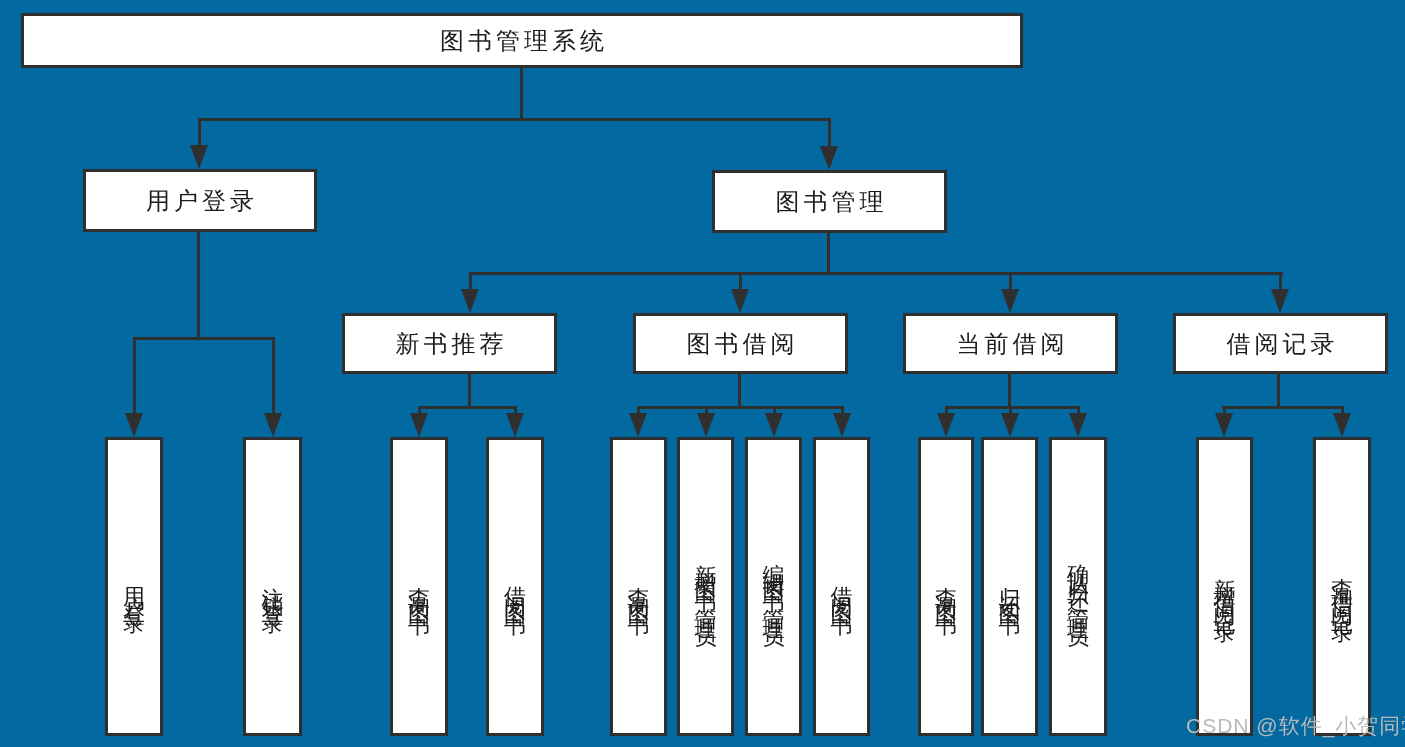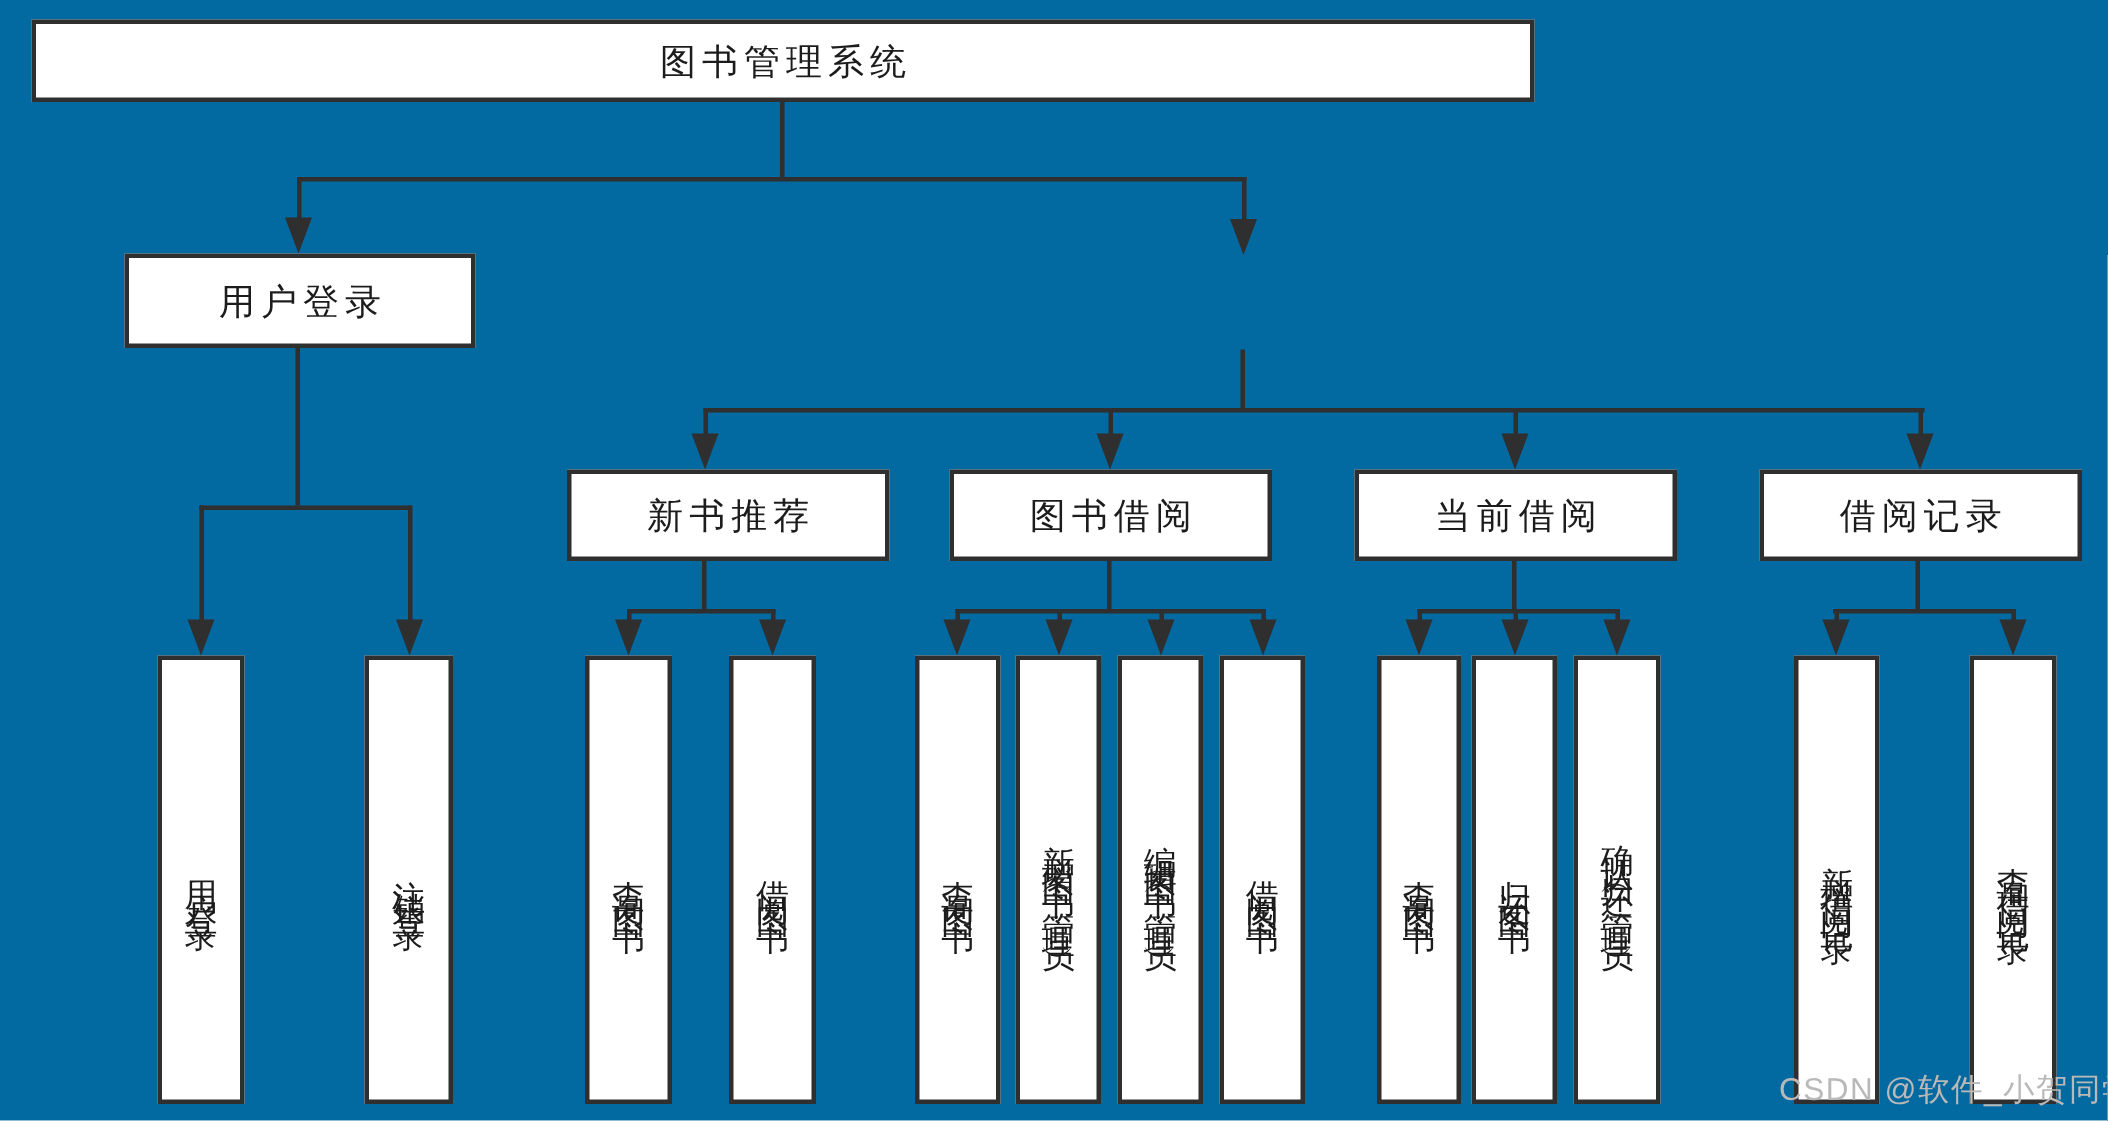--- a/index.html
+++ b/index.html
@@ -62,22 +62,23 @@
   }
 </style>
 </head>
 <body>
 
 <div id="canvas">
 
   <div class="box hbox" style="left:21px; top:13px; width:1002px; height:55px;">图书管理系统</div>
 
   <div class="box hbox" style="left:83px; top:169px; width:234px; height:63px;">用户登录</div>
+  <div class="box hbox" style="left:712px; top:170px; width:235px; height:63px;">图书管理</div>
 
-  <div class="box hbox" style="left:378px; top:313px; width:215px; height:61px;">新书推荐</div>
+  <div class="box hbox" style="left:342px; top:313px; width:215px; height:61px;">新书推荐</div>
   <div class="box hbox" style="left:903px; top:313px; width:215px; height:61px;">当前借阅</div>
   <div class="box hbox" style="left:633px; top:313px; width:215px; height:61px;">图书借阅</div>
   <div class="box hbox" style="left:1173px; top:313px; width:215px; height:61px;">借阅记录</div>
 
   <div class="box vbox" style="left:105px; top:437px; width:58px; height:299px;">用户登录</div>
   <div class="box vbox" style="left:243px; top:437px; width:59px; height:299px;">注销登录</div>
 
   <div class="box vbox" style="left:390px; top:437px; width:58px; height:299px;">查询图书</div>
   <div class="box vbox" style="left:486px; top:437px; width:58px; height:299px;">借阅图书</div>
 

